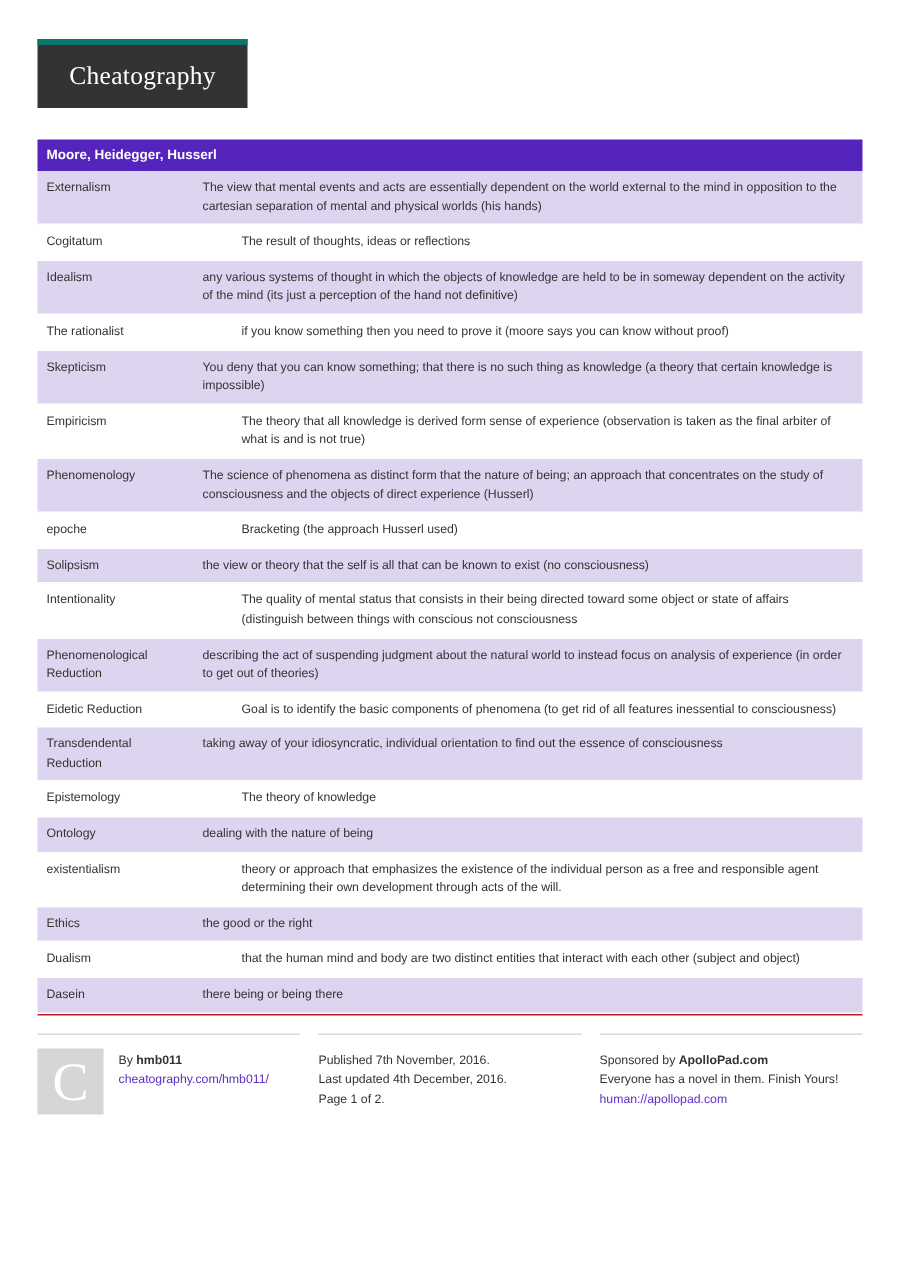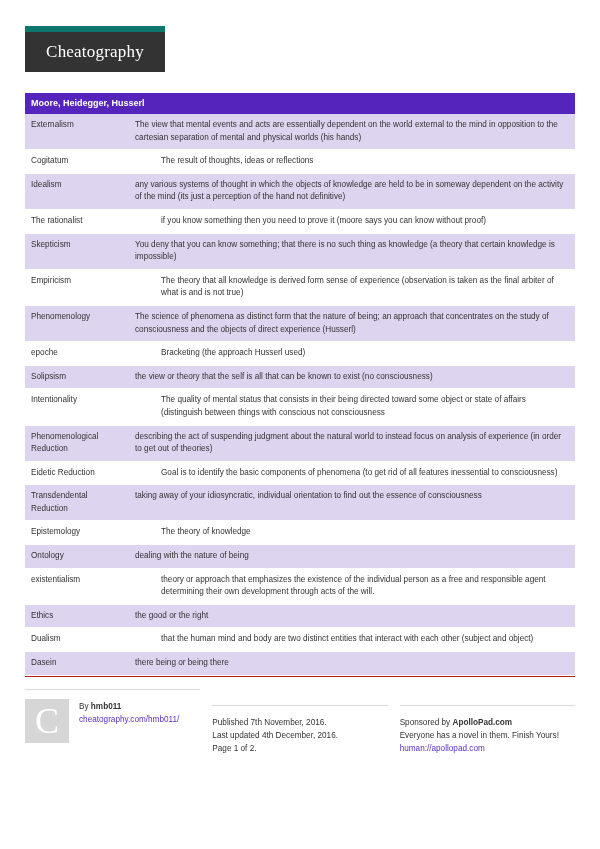--- a/index.html
+++ b/index.html
@@ -22,21 +22,21 @@
   
   .header {
     display: flex;
     align-items: flex-start;
     padding: 26px 25px 0 25px;
   }
   .logo-box {
     width: 140px;
     height: 46px;
     background: #333333;
-    border-top: 6px solid #0f766e;
+    border-top: 4px solid #0f766e;
     display: flex;
     align-items: center;
     justify-content: center;
     flex: 0 0 140px;
   }
   .logo-text {
     color: #ffffff;
     font-family: "Liberation Serif", serif;
     font-size: 17px;
     letter-spacing: 0.2px;
@@ -104,21 +104,21 @@
   }
   .fcol {
     flex: 1 1 0;
     border-top: 1px solid #d8d8d8;
     padding: 9px 12px 0 0;
     font-size: 8.2px;
     line-height: 13px;
     color: #333333;
     display: flex;
   }
-  .fcol + .fcol { margin-left: 12px; margin-top: 16px; }
+  .fcol + .fcol { margin-left: 12px; }
   .avatar {
     width: 44px;
     height: 44px;
     background: #d6d6d6;
     color: #ffffff;
     font-family: "Liberation Serif", serif;
     font-size: 36px;
     line-height: 44px;
     text-align: center;
     flex: 0 0 44px;

